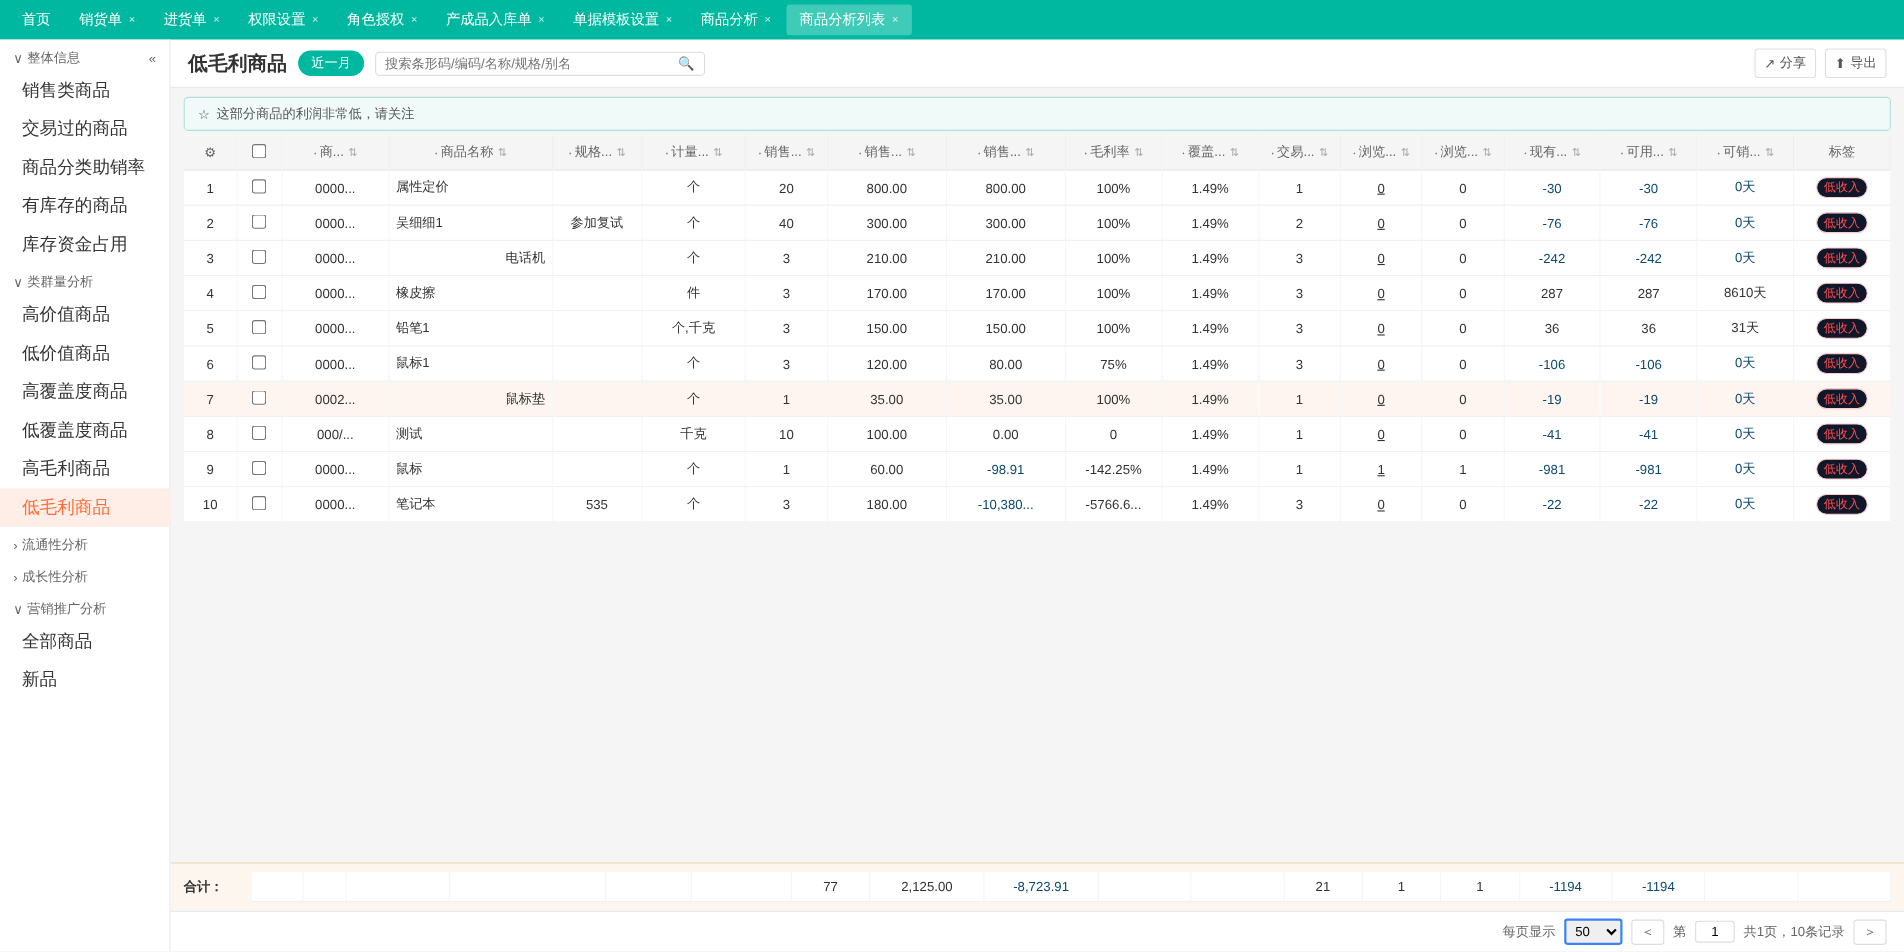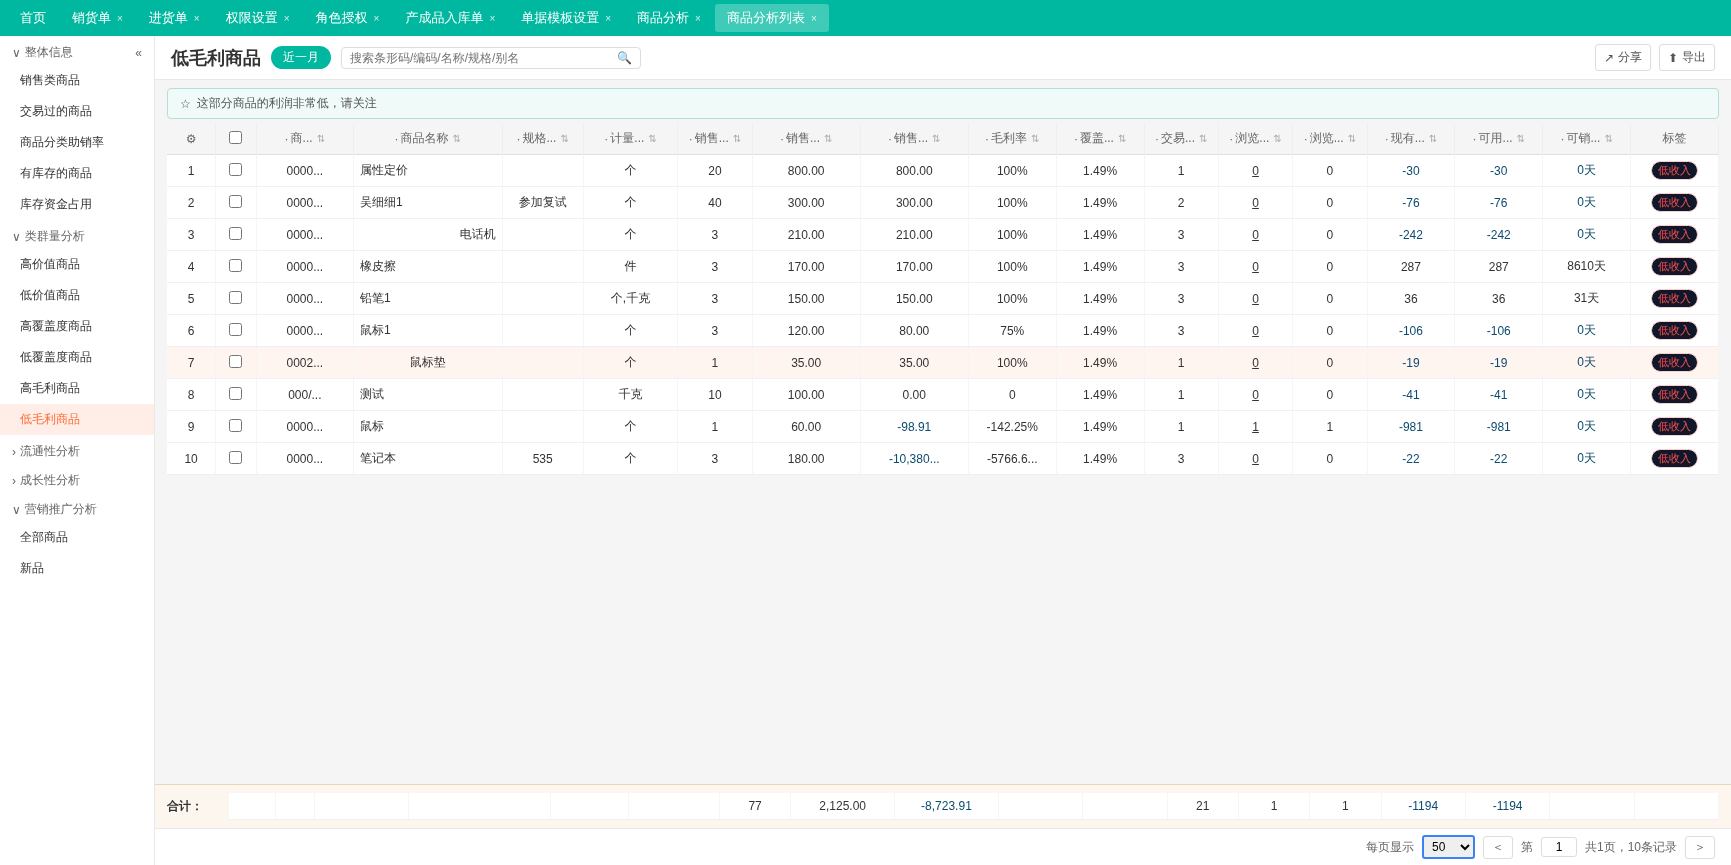--- a/index.html
+++ b/index.html
@@ -47,21 +47,21 @@
       display: flex;
       align-items: center;
       gap: 4px;
       cursor: pointer;
     }
     .sidebar-item {
       padding: 7px 12px 7px 20px;
       color: #333;
       cursor: pointer;
       white-space: nowrap;
-      font-size: 12px;
+      font-size: 16px;
     }
     .sidebar-item.active { background: #ffeee8; color: #ff6b35; }
 
     
     .main-content {
       flex: 1;
       display: flex;
       flex-direction: column;
       overflow: hidden;
     }
@@ -526,21 +526,21 @@
       <td>0</td>
       <td class="val-red">-106</td>
       <td class="val-red">-106</td>
       <td class="val-red">0天</td>
       <td><span class="tag-badge tag-low-income">低收入</span></td>
     </tr>
               <tr class="highlighted">
       <td>7</td>
       <td><input type="checkbox" style=""></td>
       <td>0002...</td>
-      <td style="text-align:center">鼠标垫</td>
+      <td style="text-align:right">鼠标垫</td>
       <td></td>
       <td>个</td>
       <td>1</td>
       <td>35.00</td>
       <td>35.00</td>
       <td>100%</td>
       <td>1.49%</td>
       <td>1</td>
       <td><span class="underline">0</span></td>
       <td>0</td>

